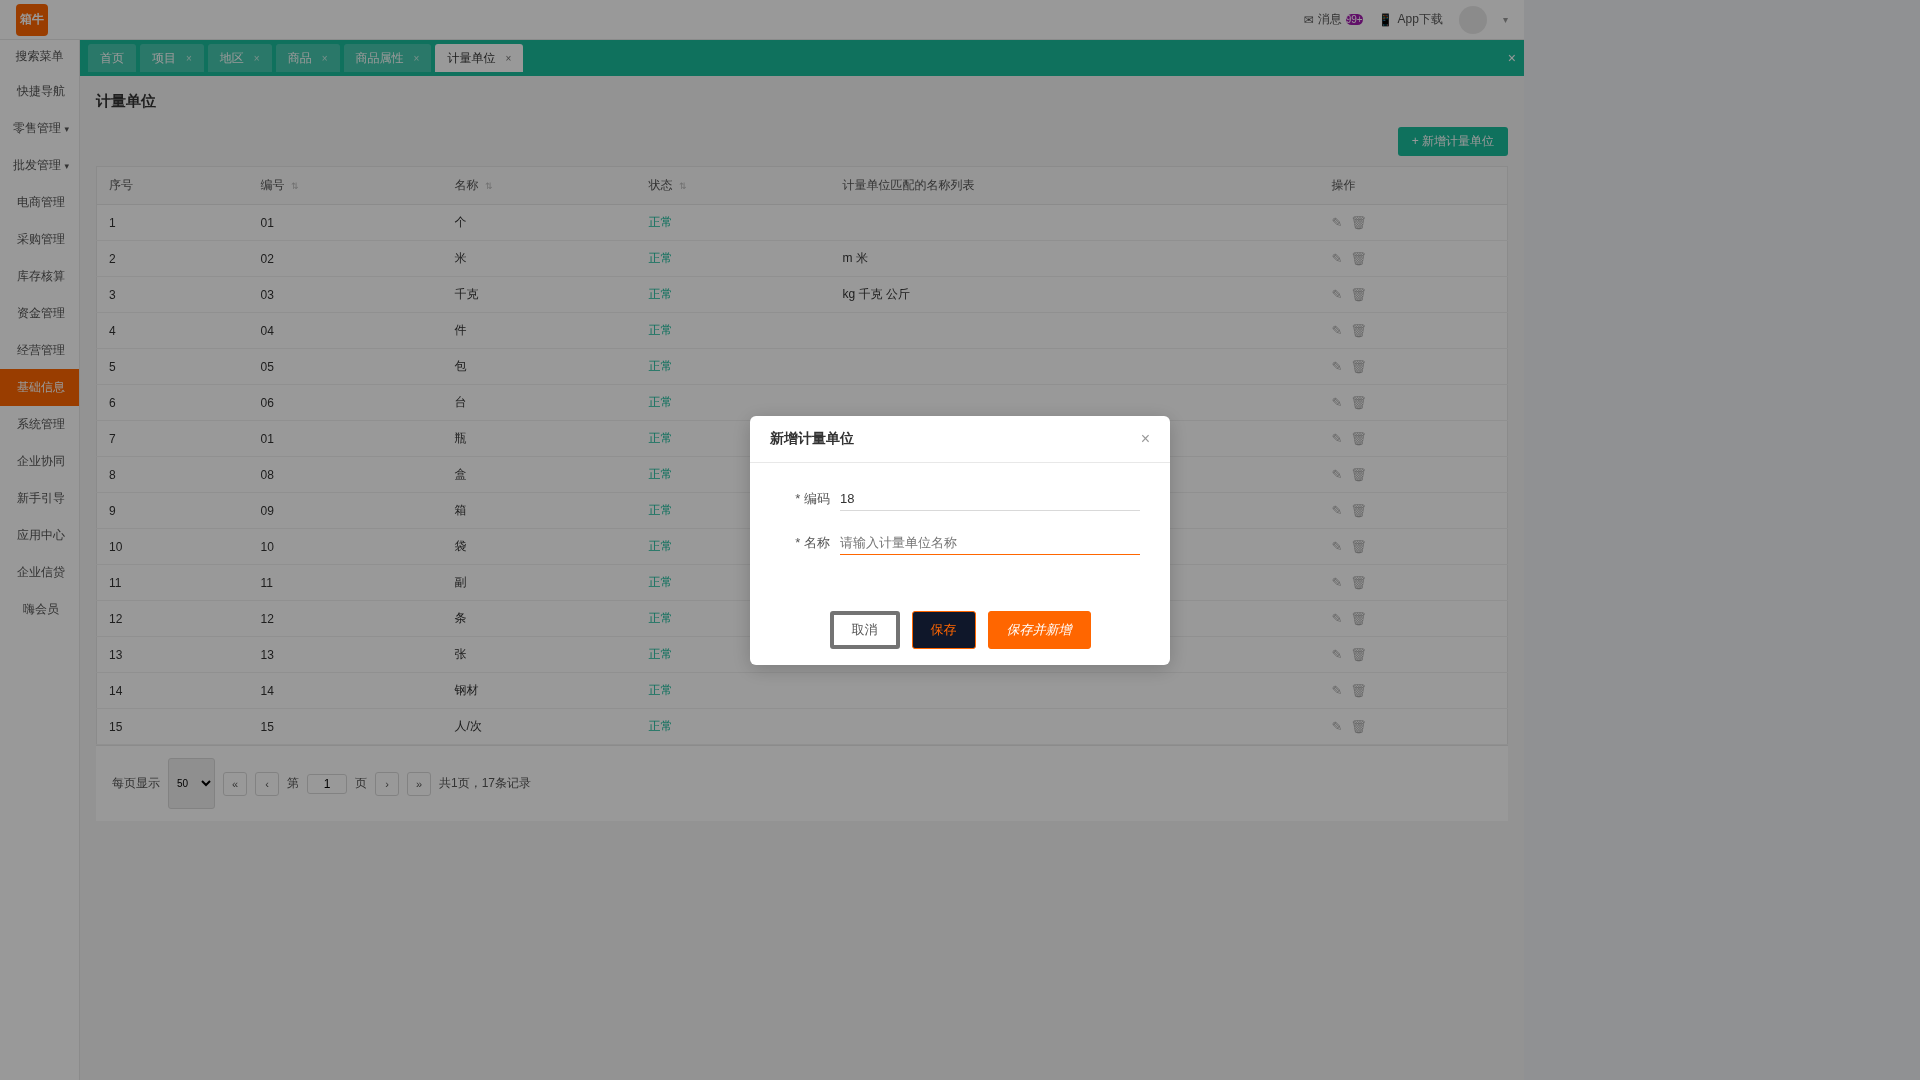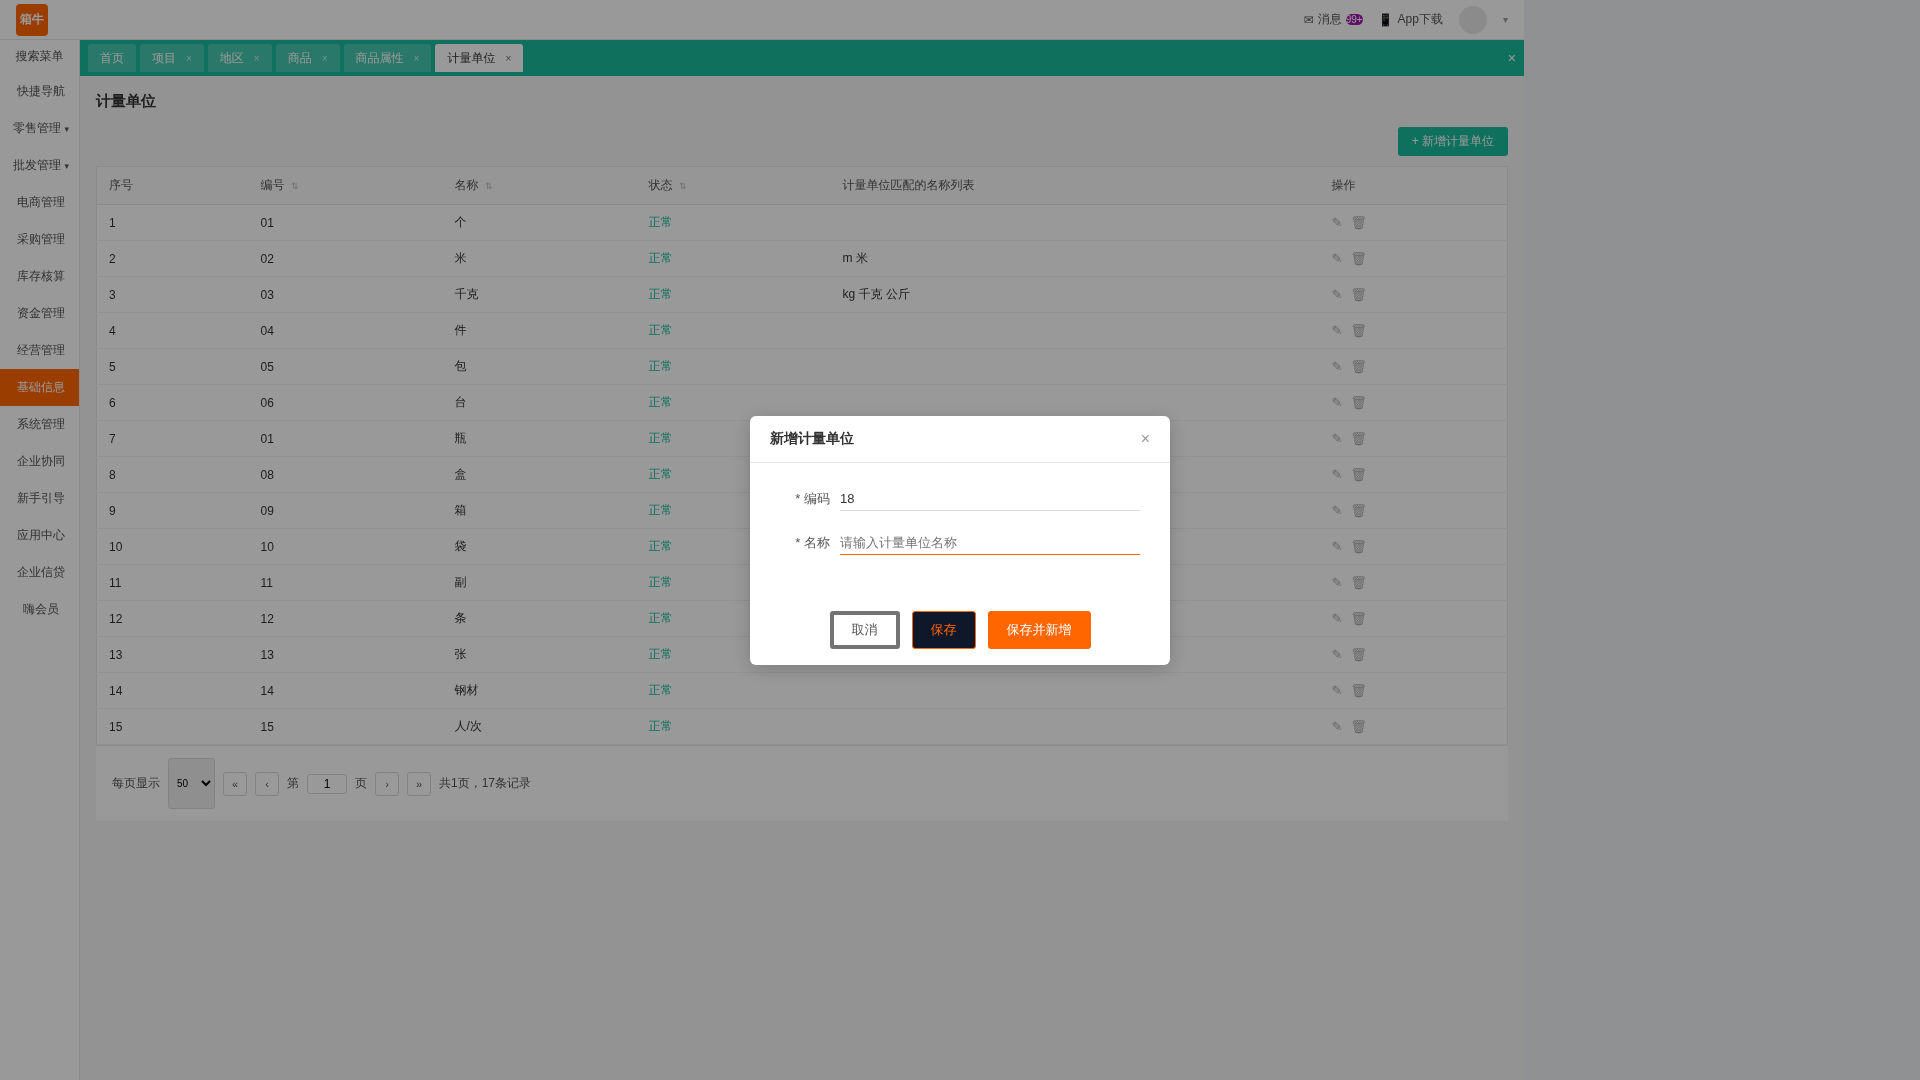--- a/index.html
+++ b/index.html
@@ -70,21 +70,21 @@
     .modal-title { font-size: 14px; font-weight: bold; color: #333; }
     .modal-close { cursor: pointer; color: #999; font-size: 16px; line-height: 1; }
     .modal-body { padding: 24px 30px; }
     .form-row { display: flex; align-items: center; margin-bottom: 20px; }
     .form-label { width: 50px; text-align: right; font-size: 13px; color: #555; margin-right: 10px; }
     .form-input { flex: 1; border: none; border-bottom: 1px solid #d9d9d9; padding: 4px 0; font-size: 13px; outline: none; color: #333; }
     .form-input-active { border-bottom: 1px solid #f60; }
     .modal-footer { padding: 12px 20px 16px; display: flex; justify-content: center; gap: 12px; }
     .btn-cancel { border: 4px solid #737373; background: #fff; color: #555; padding: 6px 18px; border-radius: 3px; cursor: pointer; font-size: 13px; }
     .btn-save { background: #0f172a; border: 1px solid #f60; color: #f60; padding: 6px 18px; border-radius: 3px; cursor: pointer; font-size: 13px; }
-    .btn-save-add { background: #f60; border: 1px solid #f60; color: #fff; padding: 6px 18px; border-radius: 3px; cursor: pointer; font-size: 13px; }
+    .btn-save-add { background: #f60; border: 1px solid #f60; color: #fff; padding: 6px 18px; border-radius: 3px; cursor: pointer; font-size: 13px; font-style: italic; }
   </style>
 </head>
 <body>
 
 <div class="app-wrapper">
 
   <div class="top-bar">
     <div class="top-bar-left">
       <div class="logo-area">
         <div class="logo-icon">箱牛</div>

